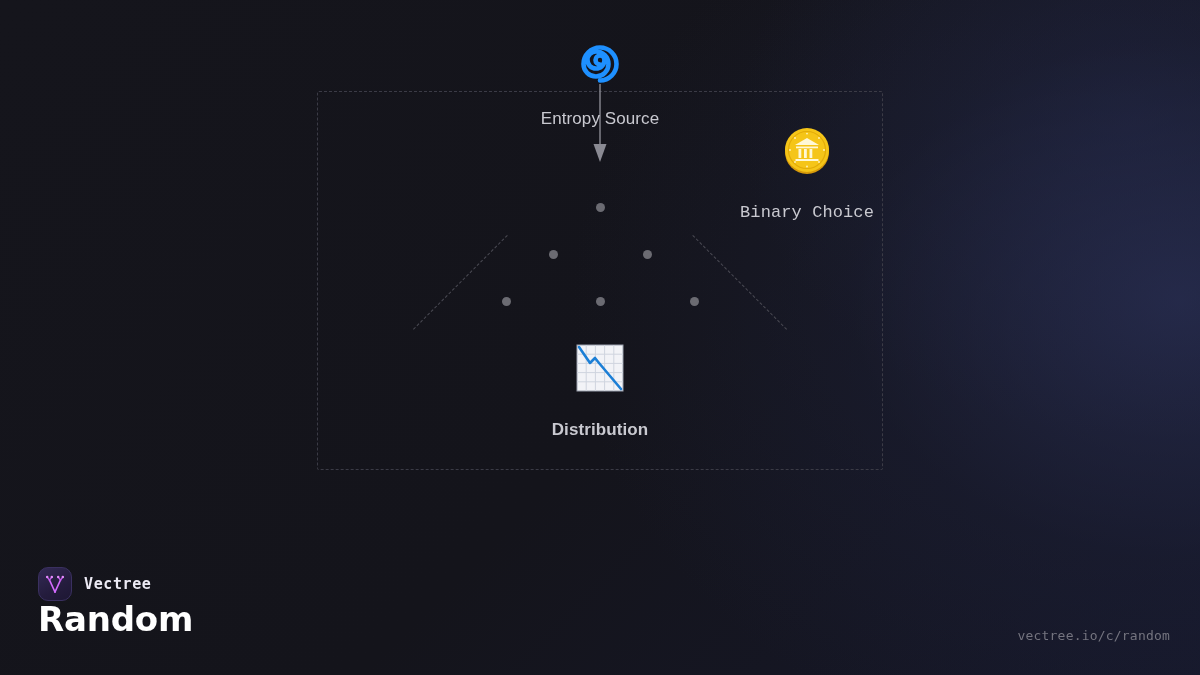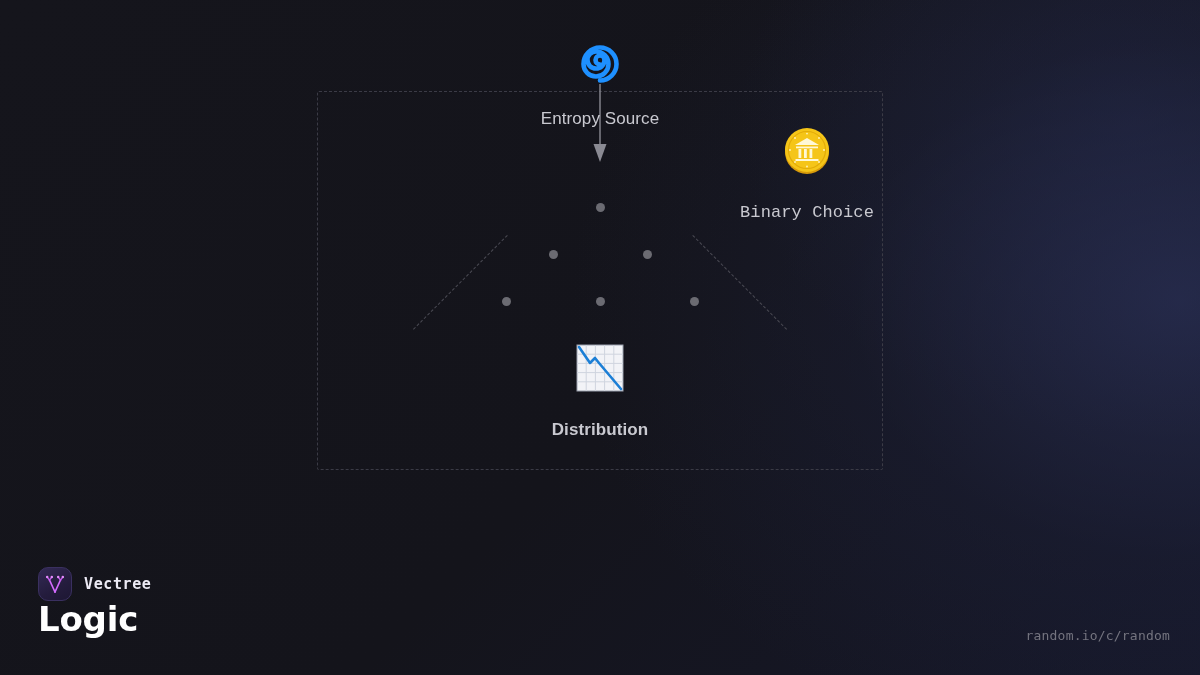--- a/index.html
+++ b/index.html
@@ -273,17 +273,17 @@
         <path d="M16.5 7 L18.6 4.4" stroke="#c558f0" stroke-width="1.3" stroke-linecap="round" fill="none"></path>
         <circle cx="3.2" cy="4.0" r="1.25" fill="#e58cff"></circle>
         <circle cx="7.8" cy="4.0" r="1.25" fill="#e58cff"></circle>
         <circle cx="14.2" cy="4.0" r="1.25" fill="#e58cff"></circle>
         <circle cx="18.8" cy="4.0" r="1.25" fill="#e58cff"></circle>
       </svg>
     </div>
     <span id="brand-name">Vectree</span>
   </div>
 
-  <div id="page-title">Logic</div>
-
-  <div id="footer-url">random.io/c/random</div>
+  <div id="page-title">Random</div>
+
+  <div id="footer-url">vectree.io/c/random</div>
 
 </div>
 
 </body></html>

